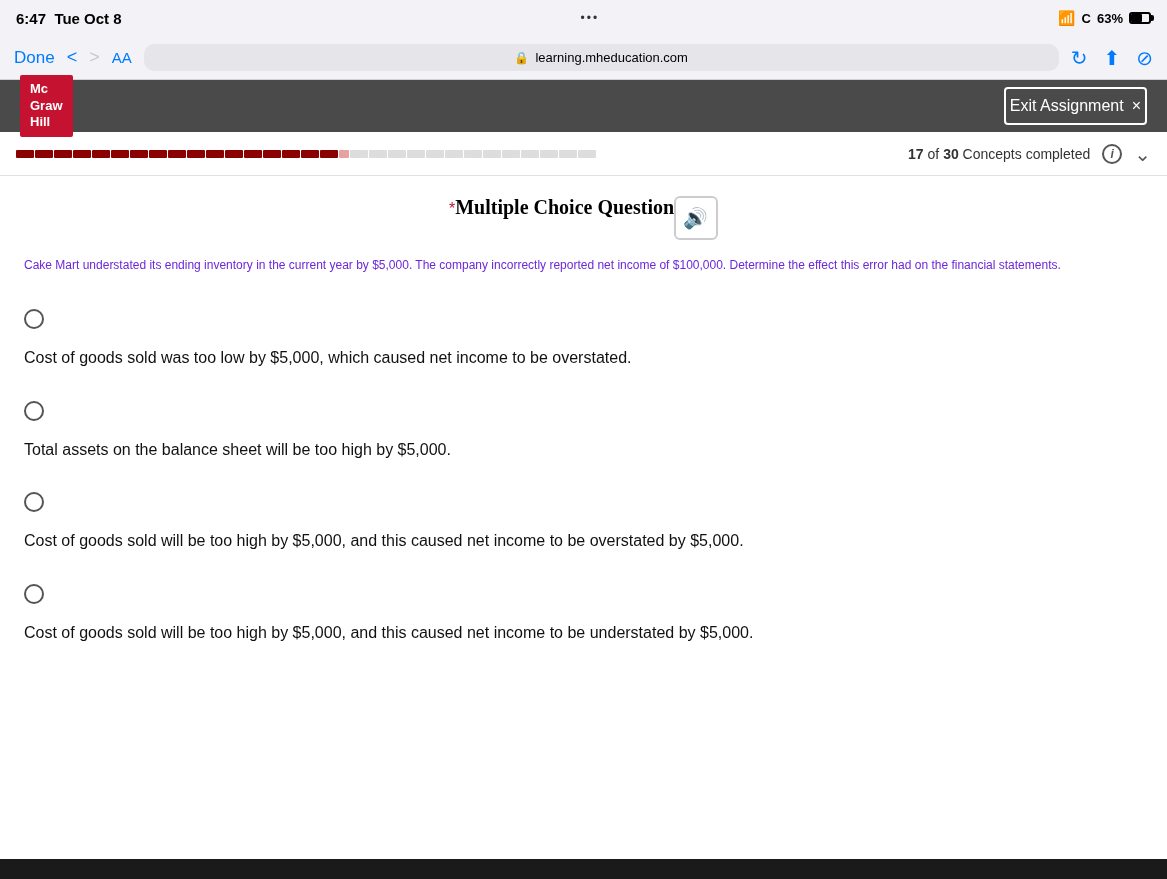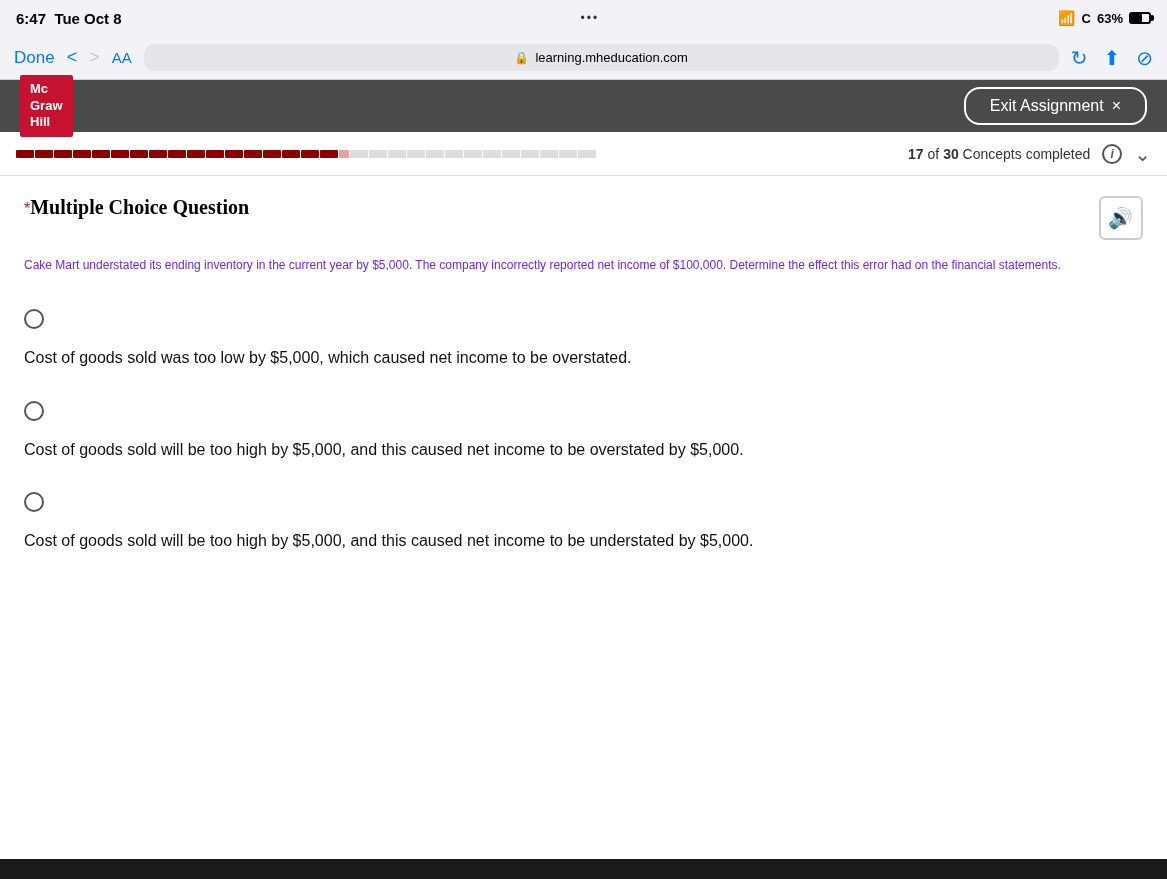--- a/index.html
+++ b/index.html
@@ -133,22 +133,22 @@
       font-weight: 700;
       padding: 6px 10px;
       line-height: 1.3;
       border-radius: 2px;
     }
     .exit-btn {
       background: transparent;
       border: 2px solid #fff;
       color: #fff;
       font-size: 16px;
-      padding: 8px 24px;
-      border-radius: 16px;
+      padding: 8px 4px;
+      border-radius: 4px;
       cursor: pointer;
       display: flex;
       align-items: center;
       gap: 8px;
       text-align: center;
     }
     .exit-btn .close-x {
       font-size: 16px;
       color: #fff;
     }
@@ -194,21 +194,21 @@
     
     .main-content {
       background: #fff;
       padding: 20px 24px;
       flex: 1;
       overflow-y: auto;
       height: calc(879px - 36px - 44px - 64px - 52px);
     }
     .question-header {
       display: flex;
-      justify-content: space-between;
+      justify-content: center;
       align-items: flex-start;
       margin-bottom: 16px;
     }
     .question-type {
       font-size: 20px;
       font-weight: 700;
       color: #000;
       font-family: Georgia, 'Times New Roman', serif;
     }
     .asterisk {
@@ -398,20 +398,26 @@
   <div class="question-body">Cake Mart understated its ending inventory in the current year by $5,000. The company incorrectly reported net income of $100,000. Determine the effect this error had on the financial statements.</div>
 
   <div class="answer-options">
     <div class="answer-option">
       <div class="radio-outer">
         <div class="radio-inner"></div>
       </div>
       <span class="option-text">Cost of goods sold was too low by $5,000, which caused net income to be overstated.</span>
     </div>
 
+    <div class="answer-option">
+      <div class="radio-outer">
+        <div class="radio-inner"></div>
+      </div>
+      <span class="option-text">Total assets on the balance sheet will be too high by $5,000.</span>
+    </div>
 
     <div class="answer-option">
       <div class="radio-outer">
         <div class="radio-inner"></div>
       </div>
       <span class="option-text">Cost of goods sold will be too high by $5,000, and this caused net income to be overstated by $5,000.</span>
     </div>
 
     <div class="answer-option">
       <div class="radio-outer">

